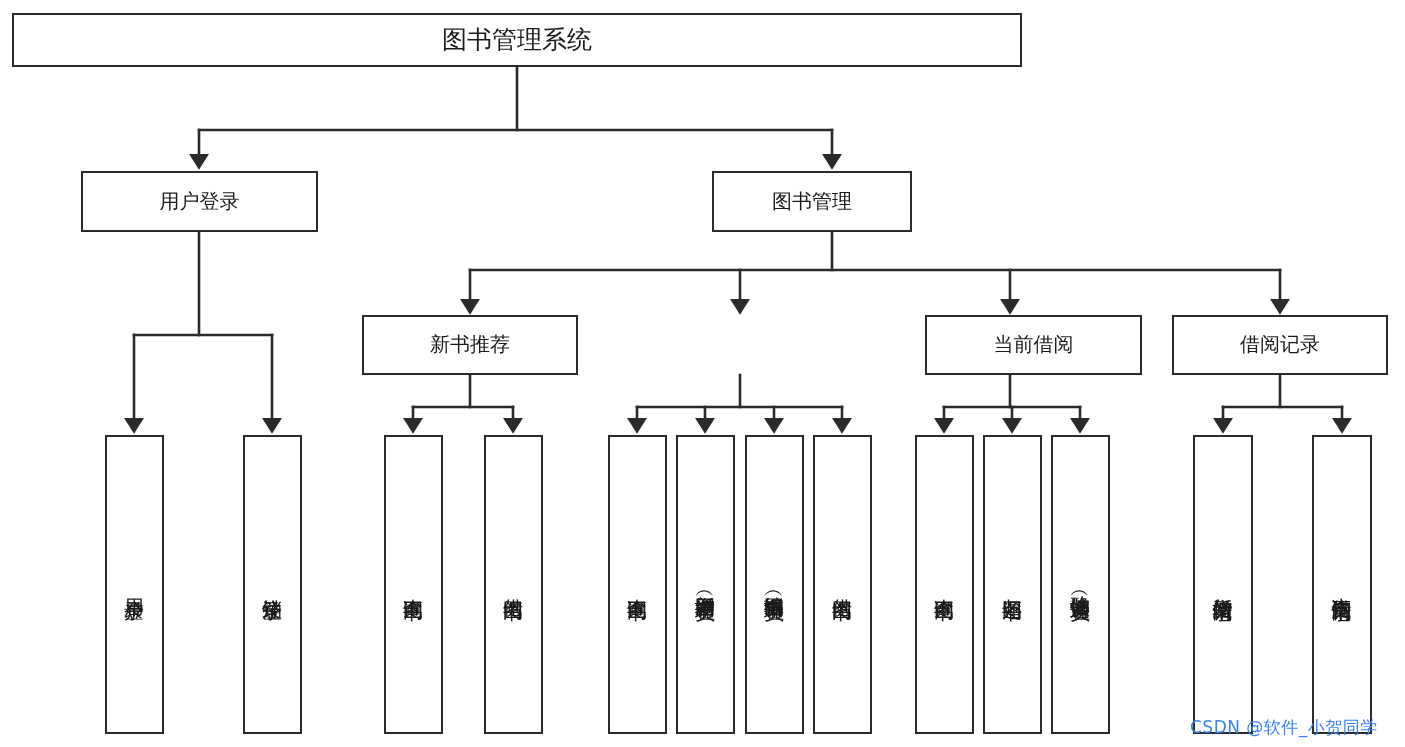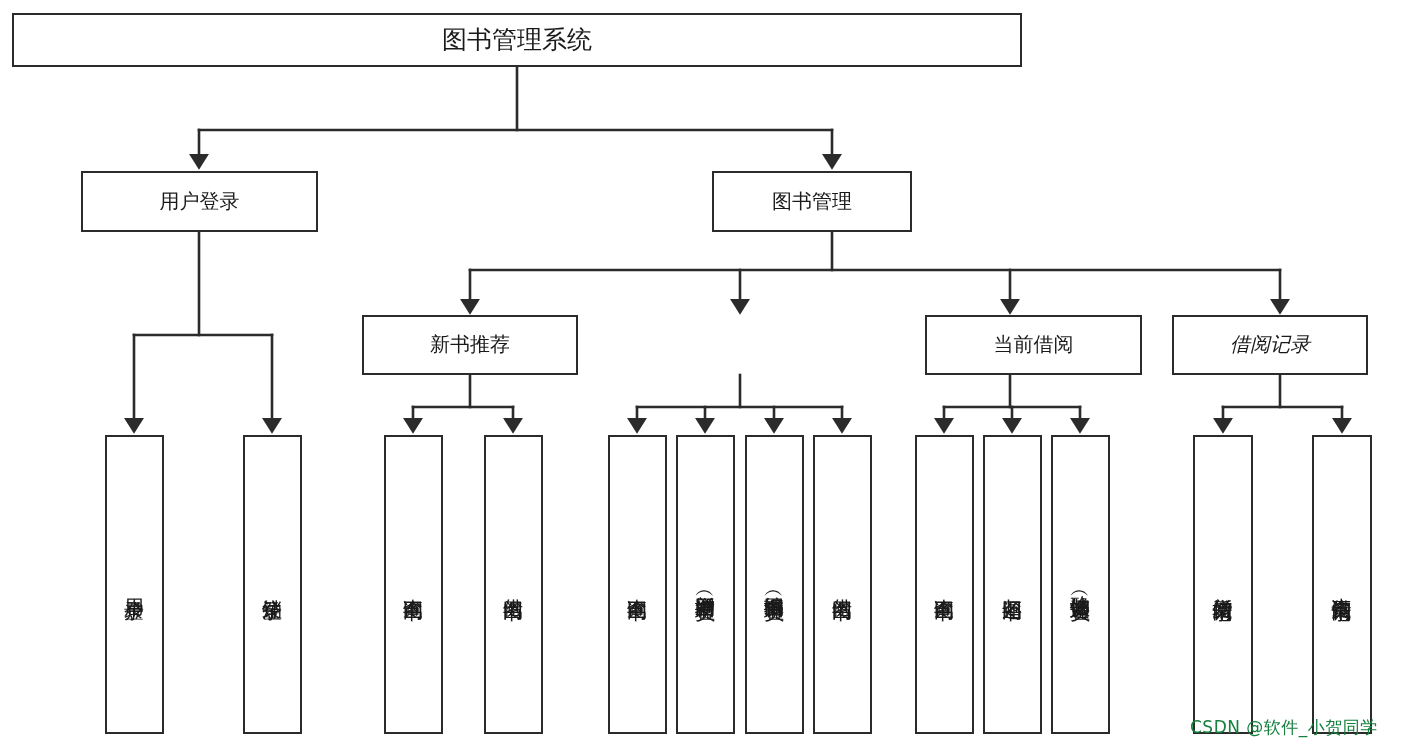--- a/index.html
+++ b/index.html
@@ -60,21 +60,21 @@
   .level-leaf .node-label {
     writing-mode: vertical-rl;
     text-orientation: upright;
     font-size: 20px;
     letter-spacing: 1px;
     line-height: 1;
     max-height: 100%;
   }
   .watermark {
     position: absolute;
-    color: #15803d;
+    color: #3b82f6;
     font-size: 17px;
     letter-spacing: 0.5px;
     white-space: nowrap;
     pointer-events: none;
   }
 </style>
 </head>
 <body>
 
 <div id="diagram-root">
@@ -139,21 +139,21 @@
   <div class="node level-mid" style="left:712px; top:171px; width:200px; height:61px;">
     <span class="node-label">图书管理</span>
   </div>
 
   <div class="node level-sub" style="left:362px; top:315px; width:216px; height:60px;align-items:center;">
     <span class="node-label">新书推荐</span>
   </div>
   <div class="node level-sub" style="left:901px; top:315px; width:217px; height:60px;margin-left:24px;">
     <span class="node-label">当前借阅</span>
   </div>
-  <div class="node level-sub" style="left:1172px; top:315px; width:196px; height:60px;font-style:italic;">
+  <div class="node level-sub" style="left:1172px; top:315px; width:216px; height:60px;">
     <span class="node-label">借阅记录</span>
   </div>
 
   <div class="node level-leaf" style="left:105px; top:435px; width:59px; height:299px;">
     <span class="node-label">用户登录</span>
   </div>
   <div class="node level-leaf" style="left:243px; top:435px; width:59px; height:299px;">
     <span class="node-label">注销登录</span>
   </div>
 

